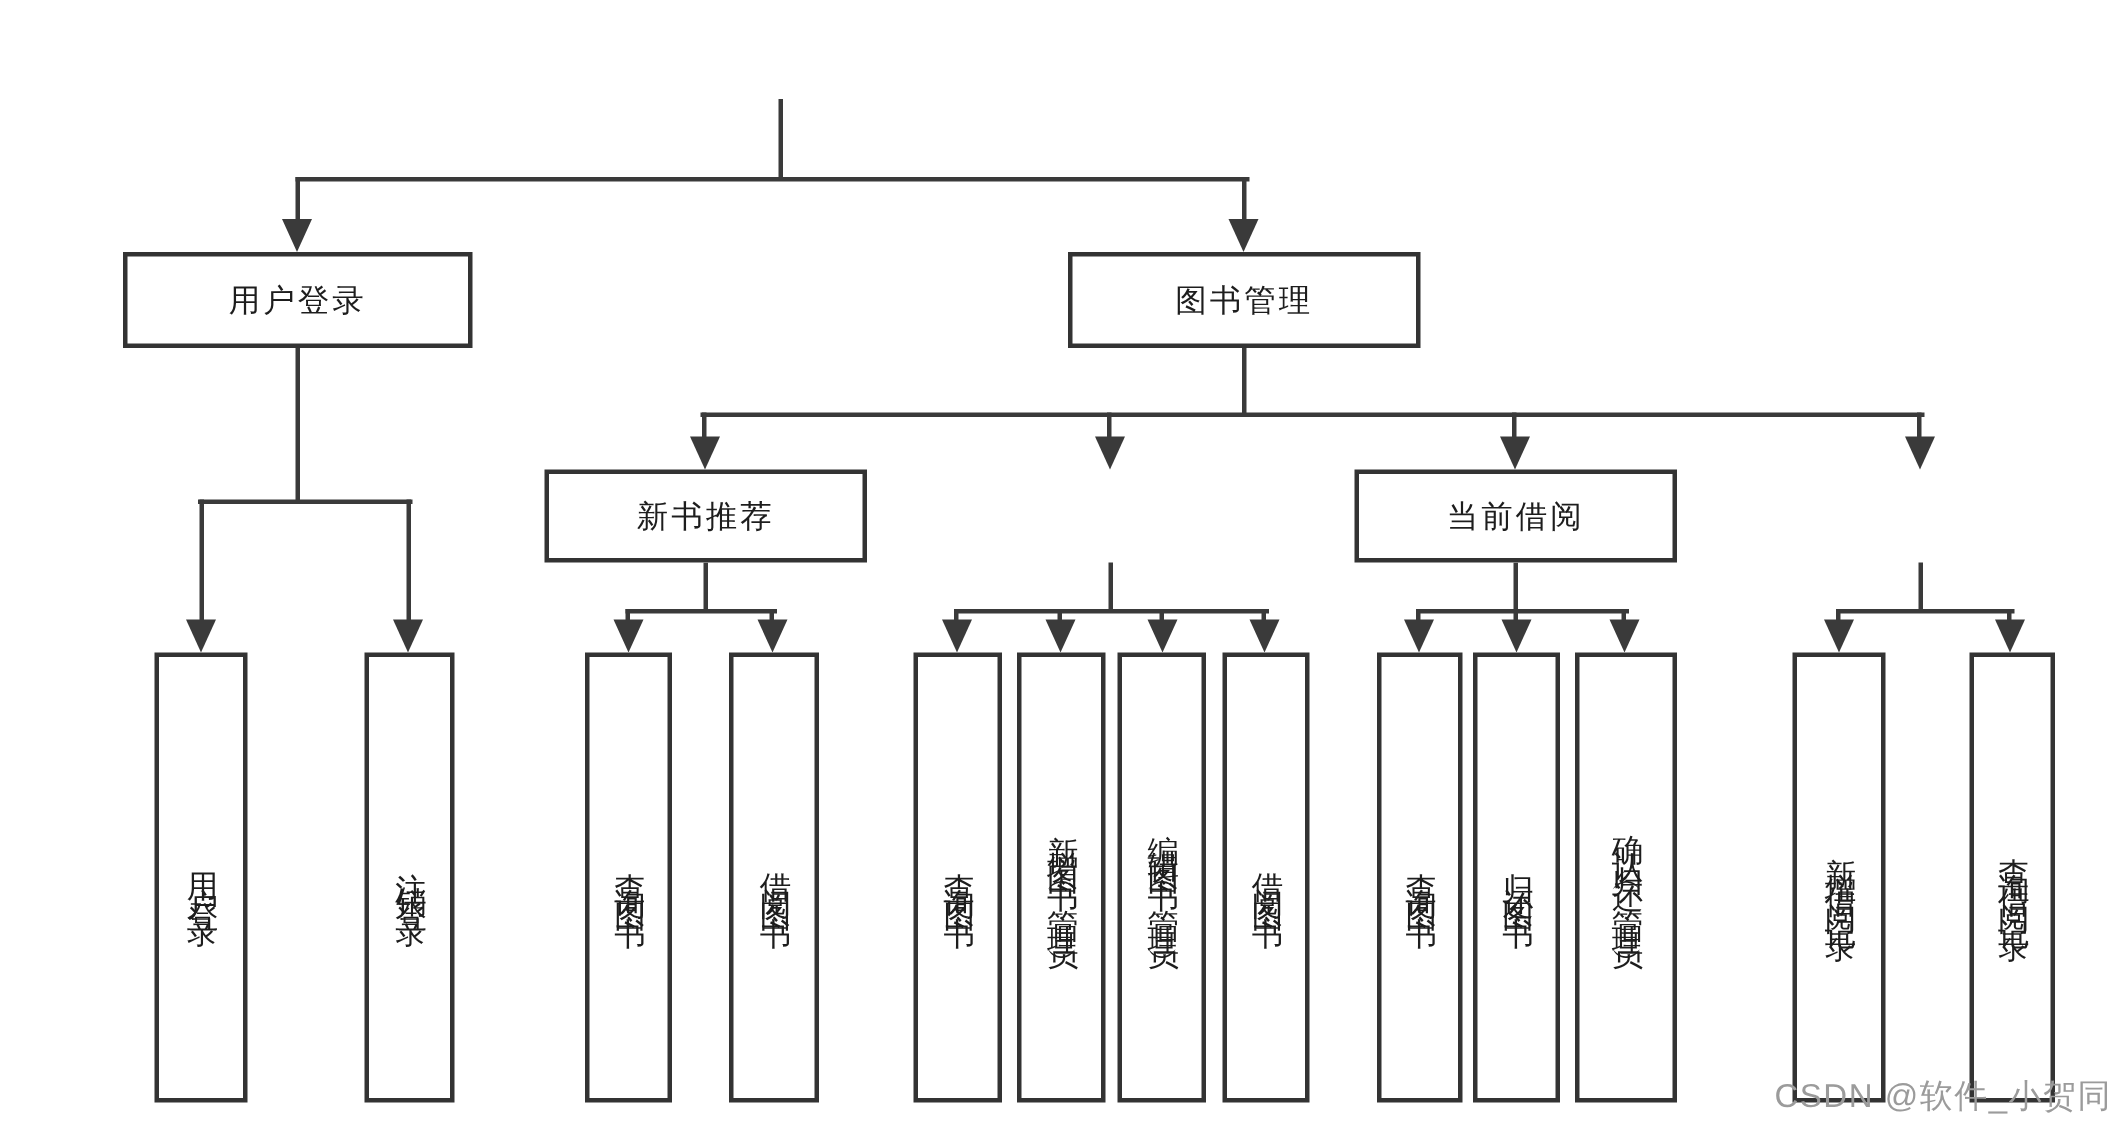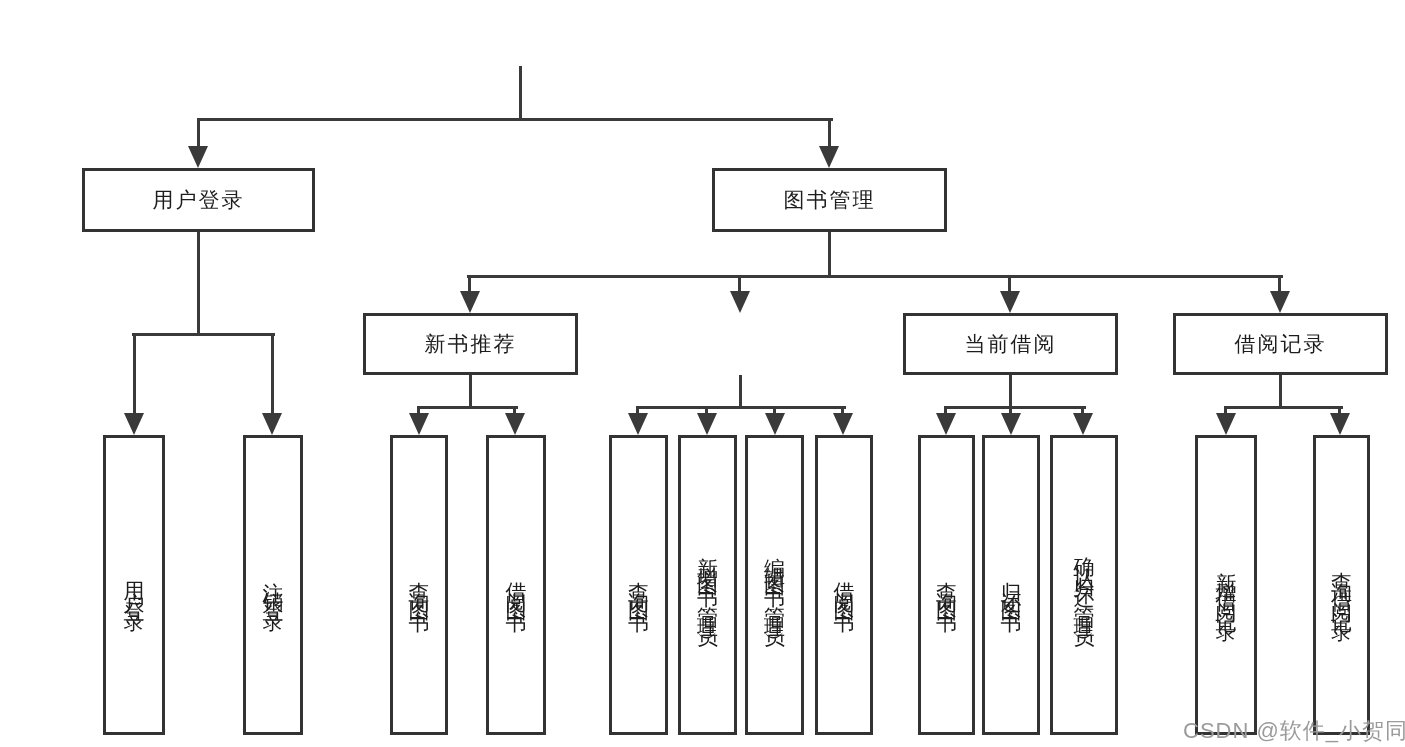--- a/index.html
+++ b/index.html
@@ -120,23 +120,20 @@
   <div class="box" style="left:363px;top:313px;width:215px;height:62px">
     <span>新书推荐</span>
   </div>
 
   <div class="box" style="left:712px;top:168px;width:235px;height:64px">
     <span>图书管理</span>
   </div>
   <div class="box" style="left:903px;top:313px;width:215px;height:62px">
     <span>当前借阅</span>
   </div>
-  <div class="box" style="left:1173px;top:313px;width:215px;height:62px">
-    <span>借阅记录</span>
-  </div>
 
   <div class="box vbox" style="left:103px;top:435px;width:62px;height:300px">
     <span>用户登录</span>
   </div>
   <div class="box vbox" style="left:243px;top:435px;width:60px;height:300px">
     <span>注销登录</span>
   </div>
 
   <div class="box vbox" style="left:390px;top:435px;width:58px;height:300px">
     <span>查询图书</span>

